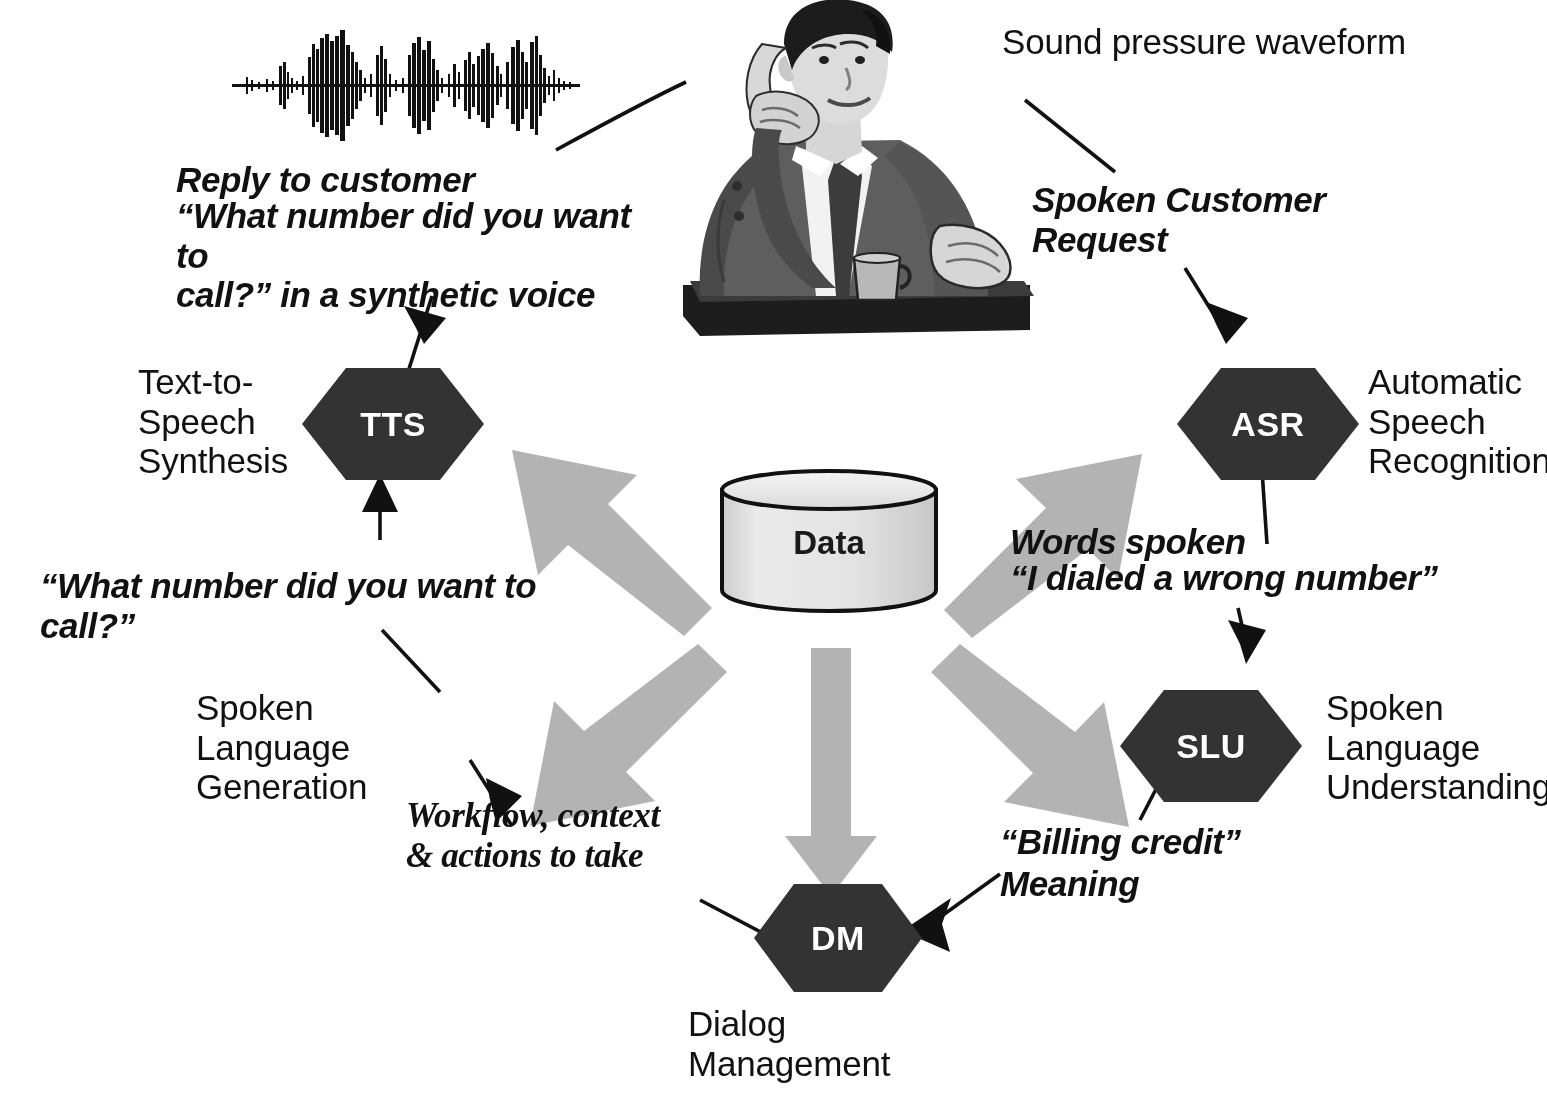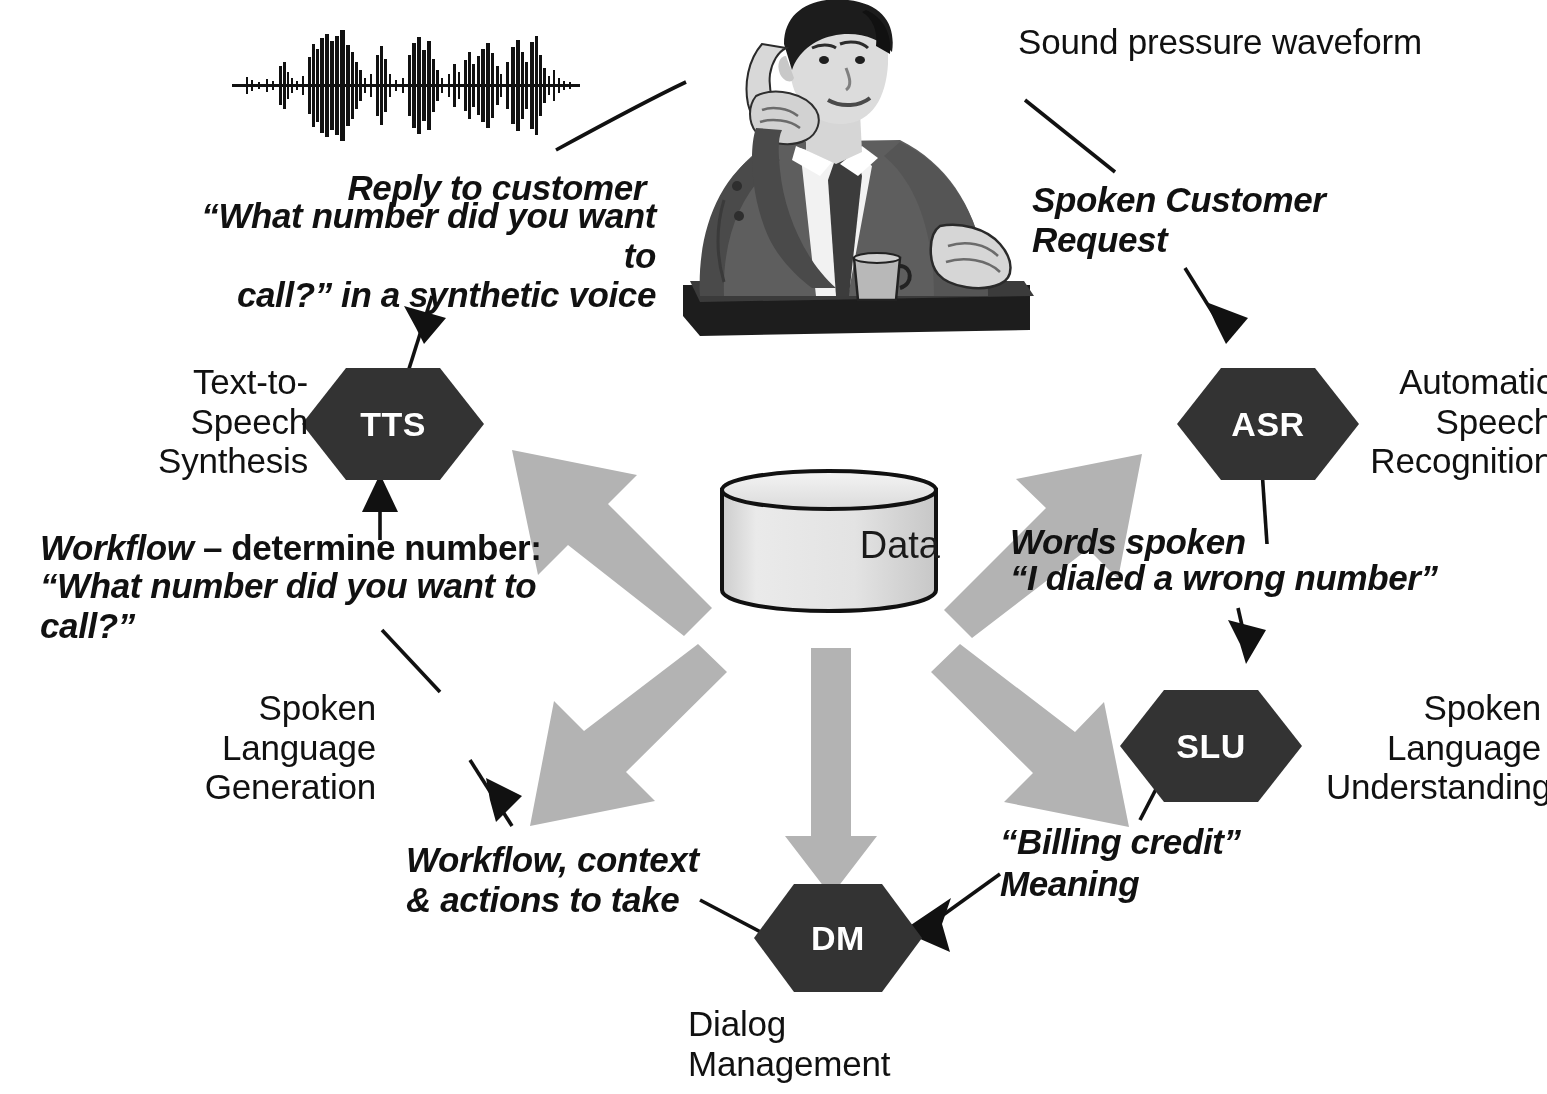--- a/index.html
+++ b/index.html
@@ -35,21 +35,21 @@
   }
   .emph{
     font-weight:bold;
     font-style:italic;
     font-size:35px;
     letter-spacing:-0.4px;
   }
   .emph .upright{ font-style:normal; }
 
   .center{ text-align:left; }
-  .left{ text-align:right; }
+  .left{ text-align:left; }
 
   
   .hex{
     position:absolute;
     display:flex;
     align-items:center;
     justify-content:center;
   }
   .hex .hexshape{
     position:absolute;
@@ -68,24 +68,25 @@
   
   #data-cylinder{
     position:absolute;
     left:718px; top:468px;
     width:222px; height:145px;
   }
   #data-cylinder .cyl-label{
     position:absolute;
     left:0; top:56px;
     width:222px;
-    text-align:right;
-    font-size:38px;
+    text-align:center;
+    font-size:33px;
     color:#1a1a1a;
     z-index:3;
+    font-weight:bold;
   }
 </style>
 </head>
 <body>
 
 <div id="stage">
 
   <svg class="layer" viewBox="0 0 1547 1094">
     <defs>
       <linearGradient id="cylSide" x1="0" y1="0" x2="1" y2="0">
@@ -327,52 +328,51 @@
 
   <div class="hex" style="left:752px; top:882px; width:172px; height:112px;">
     <svg class="hexshape" viewBox="0 0 172 112" preserveAspectRatio="none">
       <polygon points="42,2 130,2 170,56 130,110 42,110 2,56" fill="#333333"></polygon>
     </svg>
     <span class="hexlabel">DM</span>
   </div>
 
   <div class="txt plain left" style="left:1002px; top:22px; width:420px;">Sound pressure waveform</div>
 
-  <div class="txt emph left" style="left:176px; top:168px; width:470px;">Reply to customer</div>
+  <div class="txt emph left" style="left:176px; top:160px; width:470px;">Reply to customer</div>
 
   <div class="txt emph left" style="left:176px; top:196px; width:480px;">“What number did you want to
 call?” in a synthetic voice</div>
 
   <div class="txt emph center" style="left:1032px; top:180px; width:340px;">Spoken Customer
 Request</div>
 
   <div class="txt plain left" style="left:138px; top:362px; width:170px;">Text-to-
 Speech
 Synthesis</div>
 
   <div class="txt plain left" style="left:1368px; top:362px; width:185px;">Automatic
 Speech
 Recognition</div>
 
-  <div class="txt emph center" style="left:40px; top:528px; width:590px;"><span>Workflow</span><span class="upright"> –  determine number:</span></div>
   <div class="txt emph center" style="left:40px; top:566px; width:590px;">“What number did you want to
 call?”</div>
 
   <div class="txt emph center" style="left:1010px; top:522px; width:520px;">Words spoken</div>
   <div class="txt emph center" style="left:1010px; top:558px; width:520px;">“I dialed a wrong number”</div>
 
   <div class="txt plain left" style="left:196px; top:688px; width:180px;">Spoken
 Language
 Generation</div>
 
   <div class="txt plain left" style="left:1326px; top:688px; width:215px;">Spoken
 Language
 Understanding</div>
 
-  <div class="txt emph center" style="left:406px; top:840px; width:306px;">Workflow, context
+  <div class="txt emph center" style="left:406px; top:796px; width:306px;font-family:Liberation Serif, serif;">Workflow, context
 &amp; actions to take</div>
 
   <div class="txt emph center" style="left:1000px; top:848px; width:252px;margin-top:16px;">Meaning</div>
   <div class="txt emph center" style="left:1000px; top:822px; width:252px;">“Billing credit”</div>
 
   <div class="txt plain center" style="left:688px; top:1004px; width:300px;">Dialog
 Management</div>
 
 </div>
 

